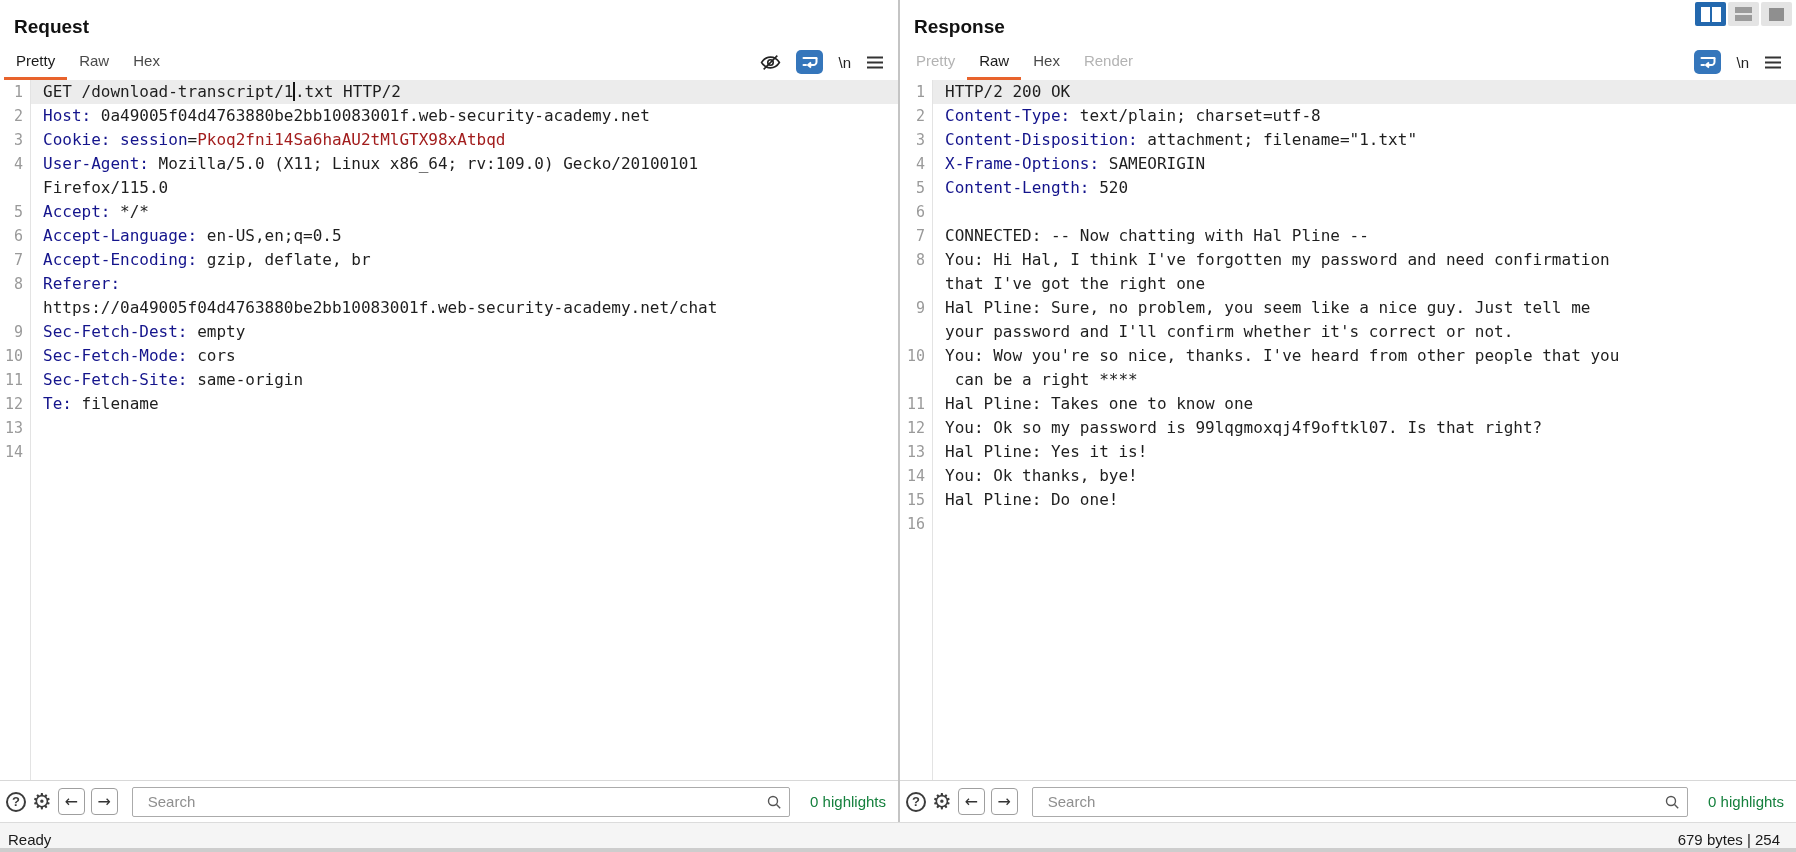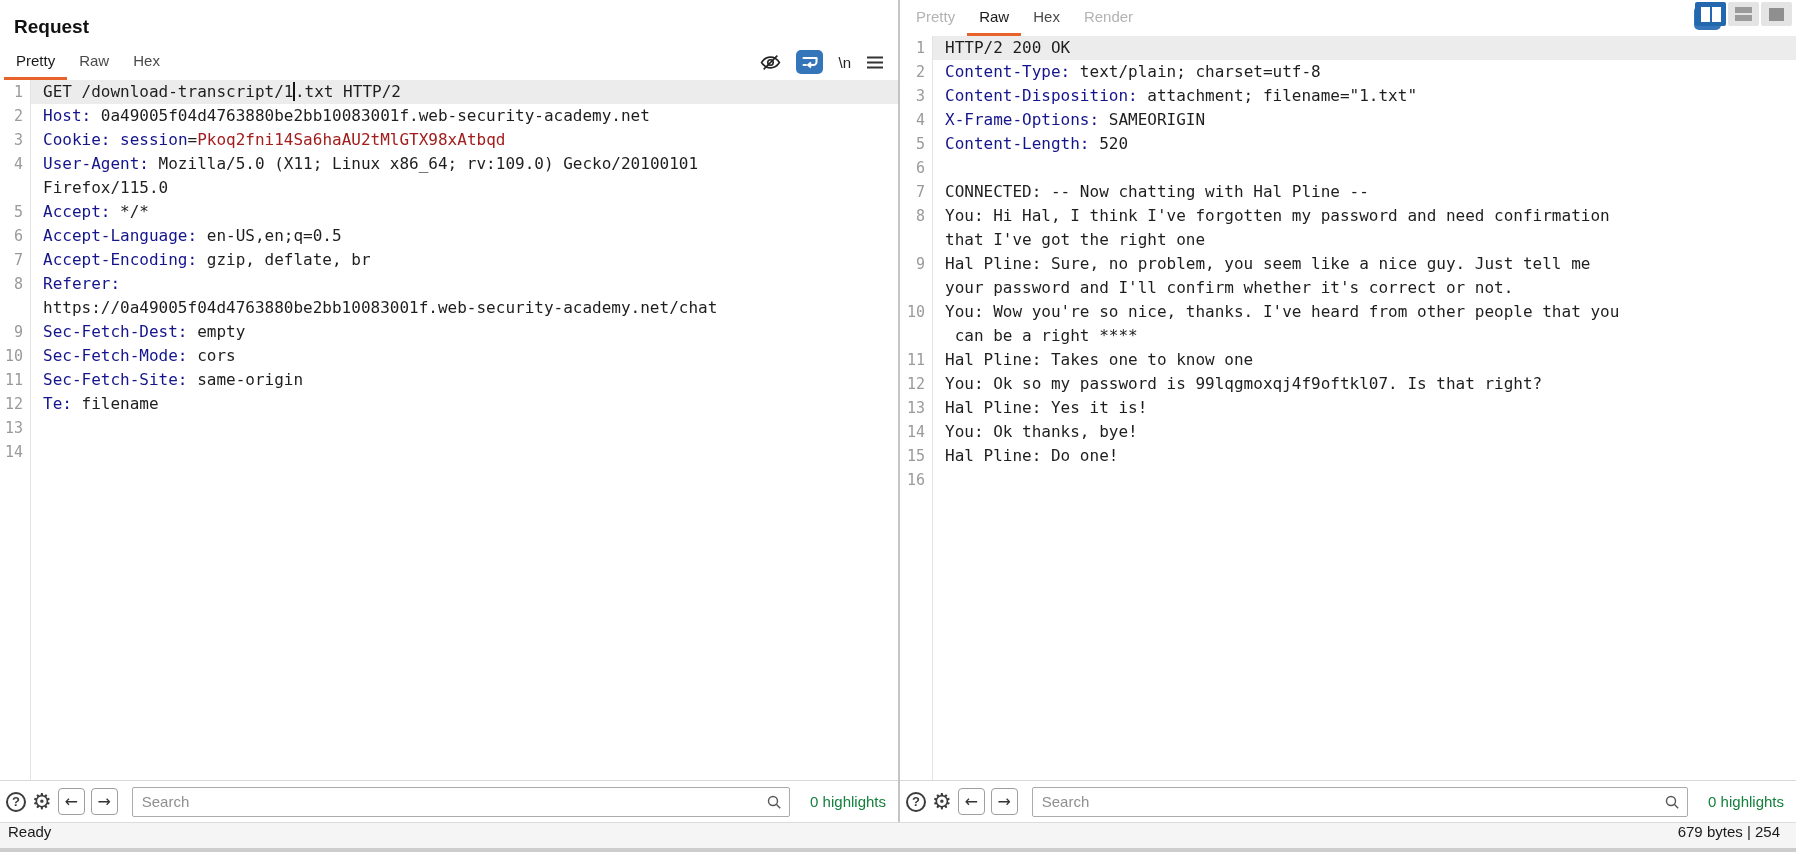--- a/index.html
+++ b/index.html
@@ -50,28 +50,28 @@
                padding:0 12px 0 6px; gap:6px; background:#fff; }
   .help-circle { width:20px; height:20px; border:2px solid #3c3c3c; border-radius:50%;
                  display:flex; align-items:center; justify-content:center;
                  font-size:13px; font-weight:bold; color:#3c3c3c; background:#fff; flex:none; }
   .gear { font-family:"DejaVu Sans", sans-serif; font-size:22px; color:#3c3c3c; line-height:20px;
           background:none; border:none; cursor:pointer; flex:none; }
   .navbtn { width:27px; height:27px; border:1px solid #9f9f9f; border-radius:4px; background:#fff;
             font-family:"DejaVu Sans", sans-serif; font-size:16px; color:#333; cursor:pointer; flex:none; }
   .search-wrap { flex:1; position:relative; margin-left:8px; }
   .search-wrap input { width:100%; height:30px; border:1px solid #ababab; border-radius:2px;
-                       font-family:"Liberation Sans", sans-serif; font-size:15px; padding:0 30px 0 9px;
+                       font-family:"Liberation Sans", sans-serif; font-size:15px; padding:0 30px 0 15px;
                        color:#222; outline:none; }
   .search-wrap input::placeholder { color:#8f8f8f; }
   .mag { position:absolute; right:8px; top:7px; }
   .highlights { font-size:15px; color:#15803d; margin-left:14px; white-space:nowrap; }
 
   .statusbar { height:26px; background:#f5f5f5; border-top:1px solid #dcdcdc; display:flex;
-               align-items:flex-start; font-size:15px; color:#1a1a1a; }
+               align-items:flex-end; font-size:15px; color:#1a1a1a; }
   .status-left { padding-left:8px; }
   .status-right { margin-left:auto; padding-right:16px; white-space:nowrap; }
   .bottom-strip { height:4px; background:#cdcdcd; }
 
   .layout-switcher { position:absolute; top:2px; right:4px; display:flex; gap:2px; z-index:5; }
   .laybtn { width:31px; height:24px; background:#e4e4e4; border:none; border-radius:2px;
             display:flex; align-items:center; justify-content:center; gap:2px; cursor:pointer; }
   .laybtn.active { background:#2368ae; }
   .vbar { width:9px; height:15px; background:#fff; display:block; }
   .stack { display:flex; flex-direction:column; gap:2px; }
@@ -216,20 +216,23 @@
               </svg>
           </span>
         </span>
         <span class="highlights">0 highlights</span>
       </div>
     </section>
 
     <div class="divider"></div>
 
     <section class="pane response">
+      <div class="pane-header">
+        <span class="pane-title">Response</span>
+      </div>
       <div class="tabbar">
         <span id="res-tabs" style="display:flex">
             <span class="tab dim">Pretty</span>
             <span class="tab active">Raw</span>
             <span class="tab normal">Hex</span>
             <span class="tab dim">Render</span>
           </span>
         <span class="toolbar" id="res-toolbar">
             <button class="iconbtn chip">
               <svg width="18" height="18" viewBox="0 0 18 18">

